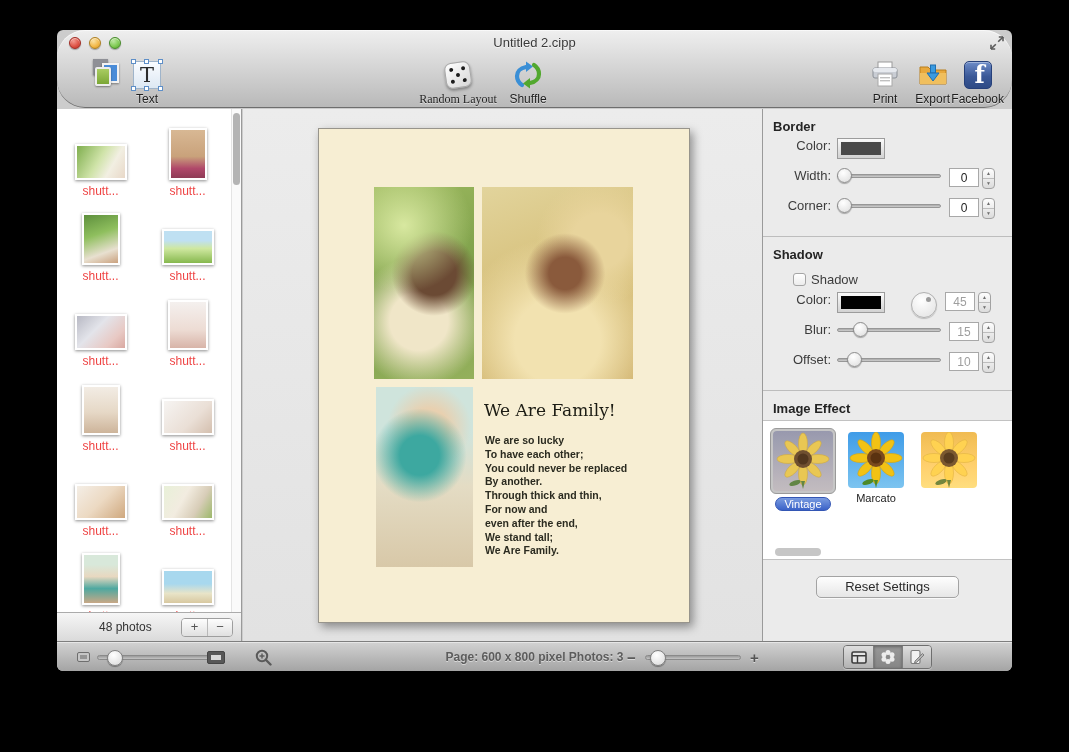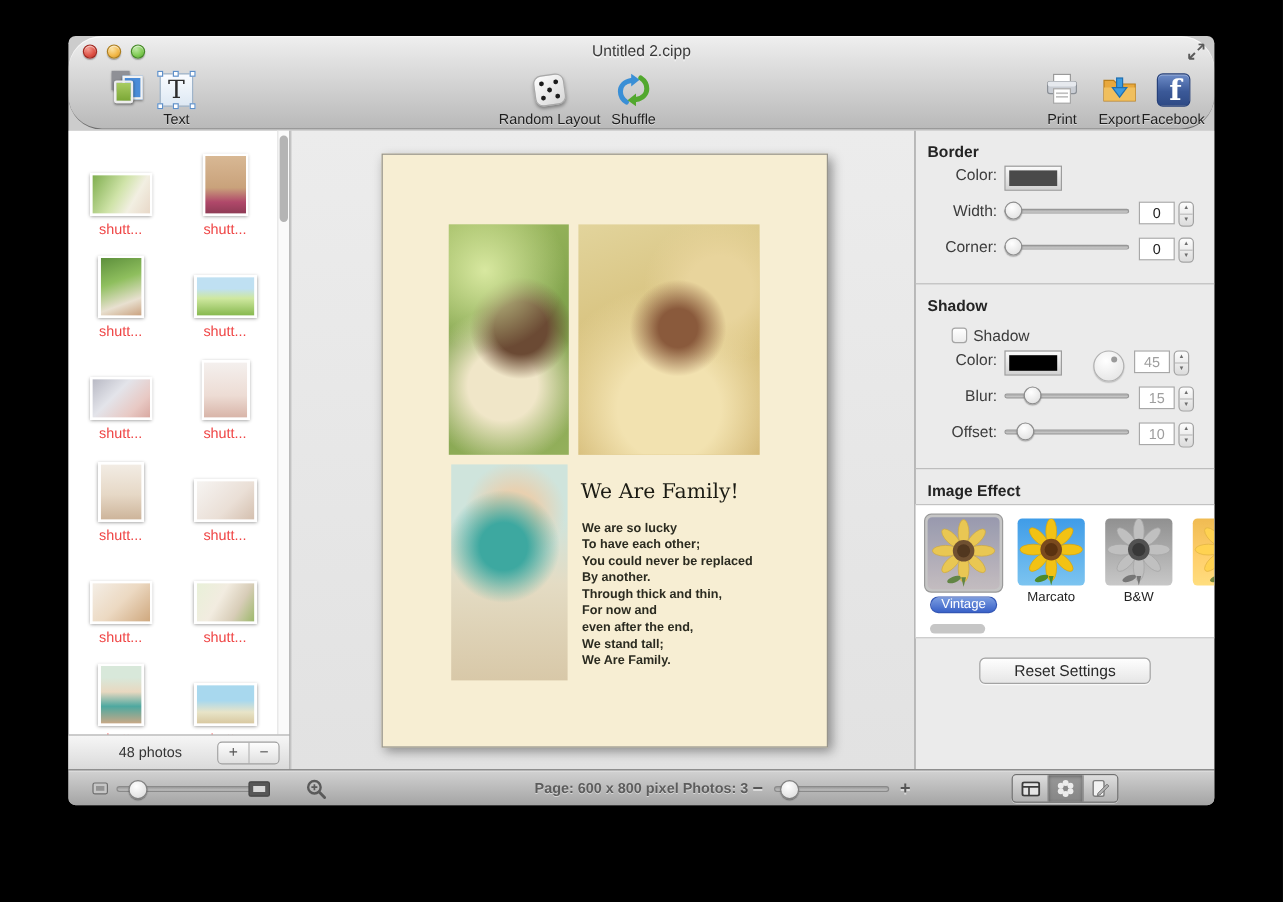--- a/index.html
+++ b/index.html
@@ -107,21 +107,21 @@
   .stp.up { border-bottom:1px solid #bdbdbd; }
   .divider { border-top:1px solid #bdbdbd; margin-top:8px; }
   .cb-row { display:flex; align-items:center; height:26px; margin-left:30px; }
   .checkbox { width:13px; height:13px; border:1px solid #a5a5a5; border-radius:3px; background:linear-gradient(#ffffff,#ececec); }
   .cb-label { margin-left:5px; }
   .dial { position:relative; width:26px; height:26px; margin-left:26px; border-radius:50%;
           background:radial-gradient(circle at 40% 32%,#ffffff,#e0e0e0); border:1px solid #b0b0b0;
           box-shadow:0 1px 1px rgba(0,0,0,.2); }
   .dial-dot { position:absolute; right:5px; top:4px; width:5px; height:5px; border-radius:50%; background:#9a9a9a; }
 
-  .fx-strip { position:relative; height:112px; background:#fff; border-top:1px solid #c2c2c2; border-bottom:1px solid #c2c2c2;
+  .fx-strip { position:relative; height:140px; background:#fff; border-top:1px solid #c2c2c2; border-bottom:1px solid #c2c2c2;
               margin-top:4px; overflow:hidden; }
   .fx-row { position:absolute; left:8px; top:7px; display:flex; }
   .fx-item { width:64px; margin-right:9px; display:flex; flex-direction:column; align-items:center; flex-shrink:0; }
   .fx-sel-wrap { padding:2px; background:#c6c6c6; border:1px solid #9a9a9a; border-radius:6px; }
   .fx-thumb { width:60px; height:60px; border-radius:4px; overflow:hidden; position:relative; }
   .fx-item.plain .fx-thumb { width:56px; height:56px; margin-top:4px; }
   .fx-label { font-size:11px; color:#222; margin-top:4px; white-space:nowrap; }
   .fx-pill { font-size:11px; color:#fff; margin-top:3px; padding:0 8px; border-radius:9px;
              background:linear-gradient(#7a9ce0,#3a62c8); border:1px solid #3356b4; }
   .h-scroll { position:absolute; left:0; right:0; bottom:2px; height:10px; }
@@ -221,21 +221,21 @@
               <div class="handle h-tr"></div>
           <div class="handle h-bl"></div>
               <div class="handle h-br"></div>
           <div class="handle h-tc"></div>
               <div class="handle h-bc"></div>
         </div>
           </div>
         <div class="tb-label">Text</div>
       </div>
 
-      <div class="tb-item" style="left:358px; top:2px; width:86px;">
+      <div class="tb-item" style="left:358px; top:2px; width:86px;font-family:Liberation Serif, serif;">
         <div class="tb-icon">
             <div class="ic-dice">
           <div class="pip" style="left:4px;top:4px"></div>
           <div class="pip" style="right:4px;top:4px"></div>
           <div class="pip" style="left:10px;top:10px"></div>
           <div class="pip" style="left:4px;bottom:4px"></div>
           <div class="pip" style="right:4px;bottom:4px"></div>
         </div>
           </div>
         <div class="tb-label">Random Layout</div>
@@ -465,28 +465,20 @@
           </div>
           <div class="fx-item plain">
             <div class="fx-thumb" style="background:linear-gradient(180deg,#3f9ce8,#7cc4f0)">
               <svg width="56" height="56" viewBox="2 2 56 56">
                   <use href="#sunflower"></use>
                 </svg>
             </div>
             <div class="fx-label">Marcato</div>
           </div>
           <div class="fx-item plain">
-            <div class="fx-thumb" style="background:linear-gradient(180deg,#909090,#c8c8c8);filter:grayscale(1)">
-              <svg width="56" height="56" viewBox="2 2 56 56">
-                  <use href="#sunflower"></use>
-                </svg>
-            </div>
-            <div class="fx-label">B&amp;W</div>
-          </div>
-          <div class="fx-item plain">
             <div class="fx-thumb" style="background:linear-gradient(180deg,#e8a820,#f0c860);filter:sepia(.6) saturate(1.3)">
               <svg width="56" height="56" viewBox="2 2 56 56">
                   <use href="#sunflower"></use>
                 </svg>
             </div>
 
           </div>
         </div>
         <div class="h-scroll">
             <div class="h-thumb"></div>

